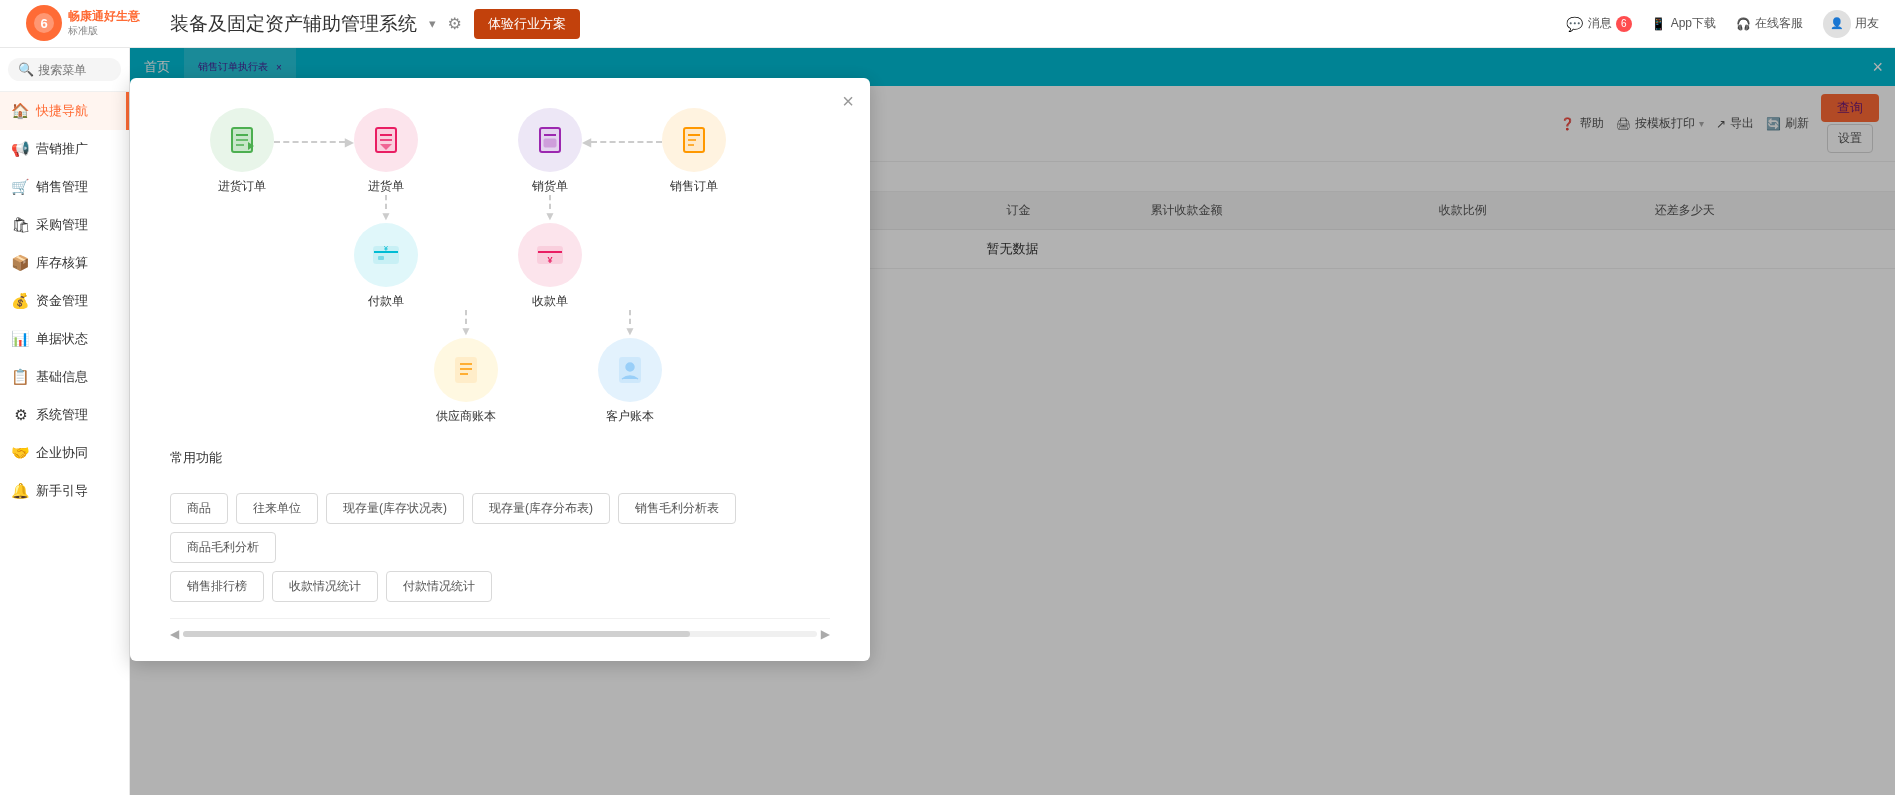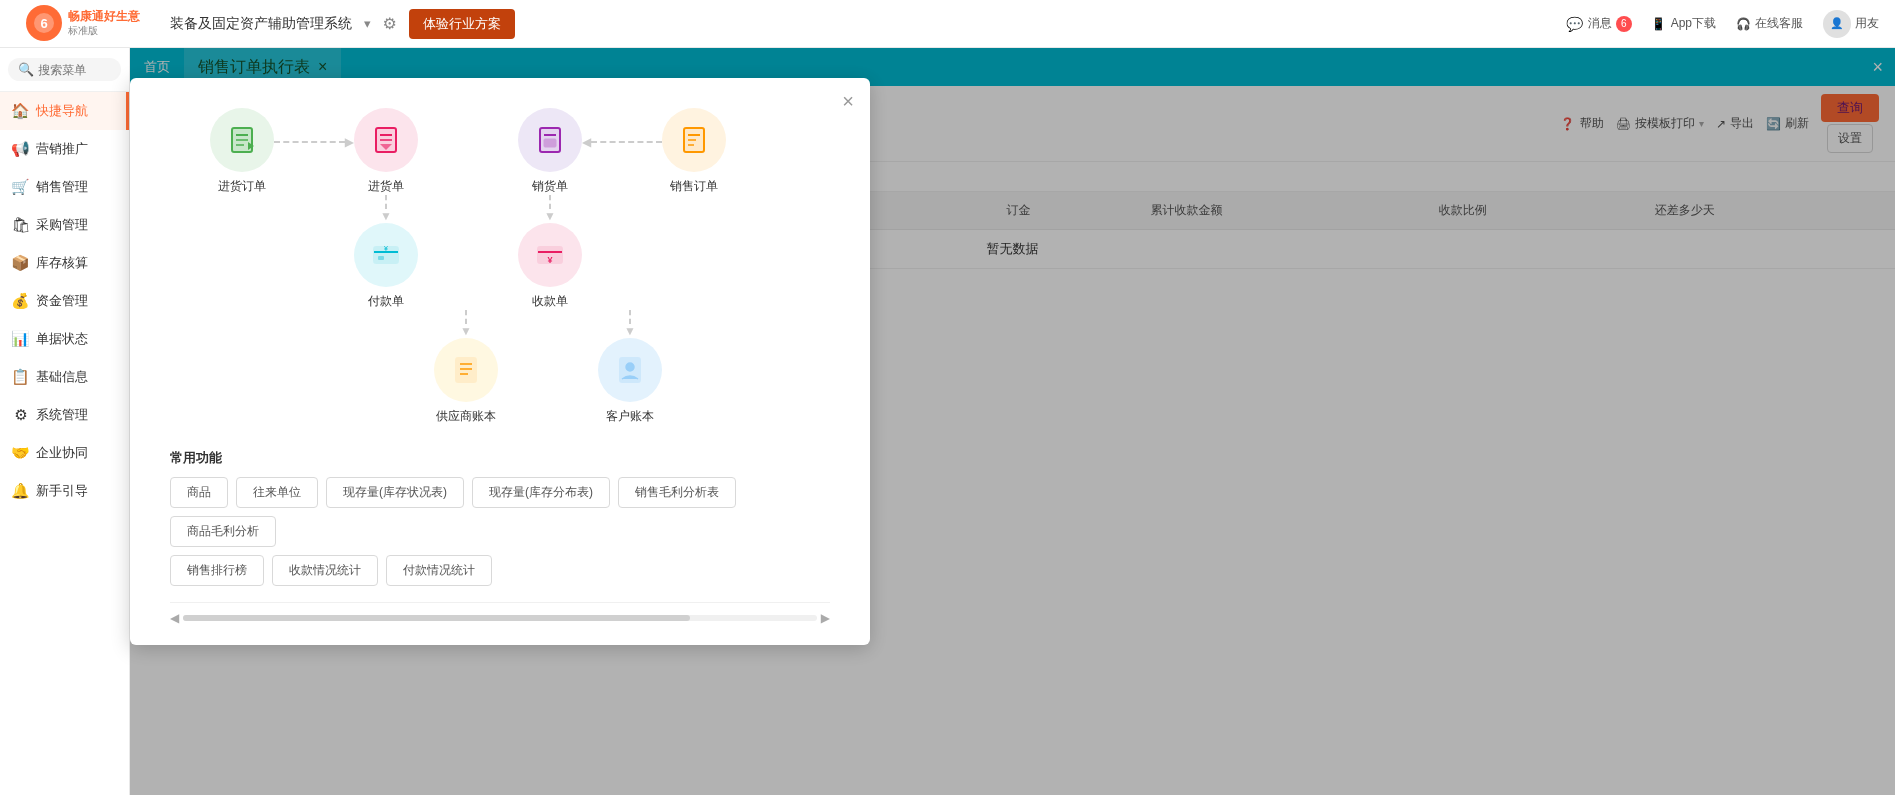--- a/index.html
+++ b/index.html
@@ -65,21 +65,21 @@
     .flow-circle.purple { background: #ede7f6; color: #9c27b0; }
     .flow-circle.orange { background: #fff3e0; color: #ff9800; }
     .flow-circle.teal { background: #e0f7fa; color: #00bcd4; }
     .flow-circle.pink { background: #fce4ec; color: #e91e63; }
     .flow-circle.orange2 { background: #fff8e1; color: #ff9800; }
     .flow-circle.lightblue { background: #e3f2fd; color: #2196f3; }
     .flow-label { font-size: 12px; color: #333; text-align: center; }
 
     
     .common-functions { margin-top: 10px; }
-    .common-functions-title { font-size: 13px; color: #333; margin-bottom: 10px; font-weight: bold; }
+    .common-functions-title { font-size: 13px; color: #333; margin-bottom: 26px; font-weight: normal; }
     .func-buttons { display: flex; flex-wrap: wrap; gap: 8px; margin-bottom: 8px; }
     .func-btn { border: 1px solid #d9d9d9; background: #fff; border-radius: 4px; padding: 6px 16px; font-size: 12px; color: #555; cursor: pointer; }
 
     
     .modal-scrollbar { margin-top: 16px; border-top: 1px solid #f0f0f0; padding-top: 8px; display: flex; align-items: center; gap: 4px; }
     .scrollbar-track { flex: 1; height: 6px; background: #f0f0f0; border-radius: 3px; }
     .scrollbar-thumb { width: 80%; height: 6px; background: #d0d0d0; border-radius: 3px; }
     .page-header-tab { padding: 0 14px; height: 38px; display: flex; align-items: center; font-size: 13px; cursor: pointer; }
     .page-header-tab.active { background: rgba(255,255,255,0.15); }
   </style>
@@ -96,21 +96,21 @@
             <circle cx="11" cy="11" r="10" fill="#fff" opacity="0.3"></circle>
             <text x="11" y="16" text-anchor="middle" font-size="13" fill="#fff" font-weight="bold">6</text>
           </svg>
       </div>
       <div class="logo-text">
         <div class="brand">畅康通好生意</div>
         <div style="font-size:10px;color:#888;">标准版</div>
       </div>
     </div>
 
-    <span style="font-size:14px;color:#333;margin-left:8px;">装备及固定资产辅助管理系统</span>
+    <span style="font-size:19px;color:#333;margin-left:8px;">装备及固定资产辅助管理系统</span>
     <span style="color:#888;cursor:pointer;">▾</span>
     <span style="color:#888;cursor:pointer;font-size:16px;">⚙</span>
     <button class="experience-btn">体验行业方案</button>
 
     <div class="top-actions">
       <div class="top-action-item">
         <span style="font-size:14px;">💬</span>
         <span>消息</span>
         <span class="badge">6</span>
       </div>
@@ -187,21 +187,21 @@
         </div>
       </div>
     </div>
 
     <div class="content-area">
 
       <div style="background:#00bcd4;display:flex;align-items:center;height:38px;padding:0;">
         <div class="page-header-tab" style="color:#fff;font-size:13px;">
           <span>首页</span>
         </div>
-        <div class="page-header-tab active" style="color:#14532d;font-size:16px;background:rgba(255,255,255,0.15);justify-content:flex-end;">
+        <div class="page-header-tab active" style="color:#4c1d95;font-size:10px;background:rgba(255,255,255,0.15);justify-content:flex-end;">
           <span>销售订单执行表</span>
           <span style="margin-left:8px;cursor:pointer;">×</span>
         </div>
         <div style="margin-left:auto;padding-right:12px;color:#fff;cursor:pointer;font-size:18px;">×</div>
       </div>
 
       <div class="toolbar">
         <div style="flex:1; display:flex; gap:16px; align-items:center;">
 
           <input class="filter-input" type="text" style="width: 130px;" placeholder="yyyy-mm-dd">

